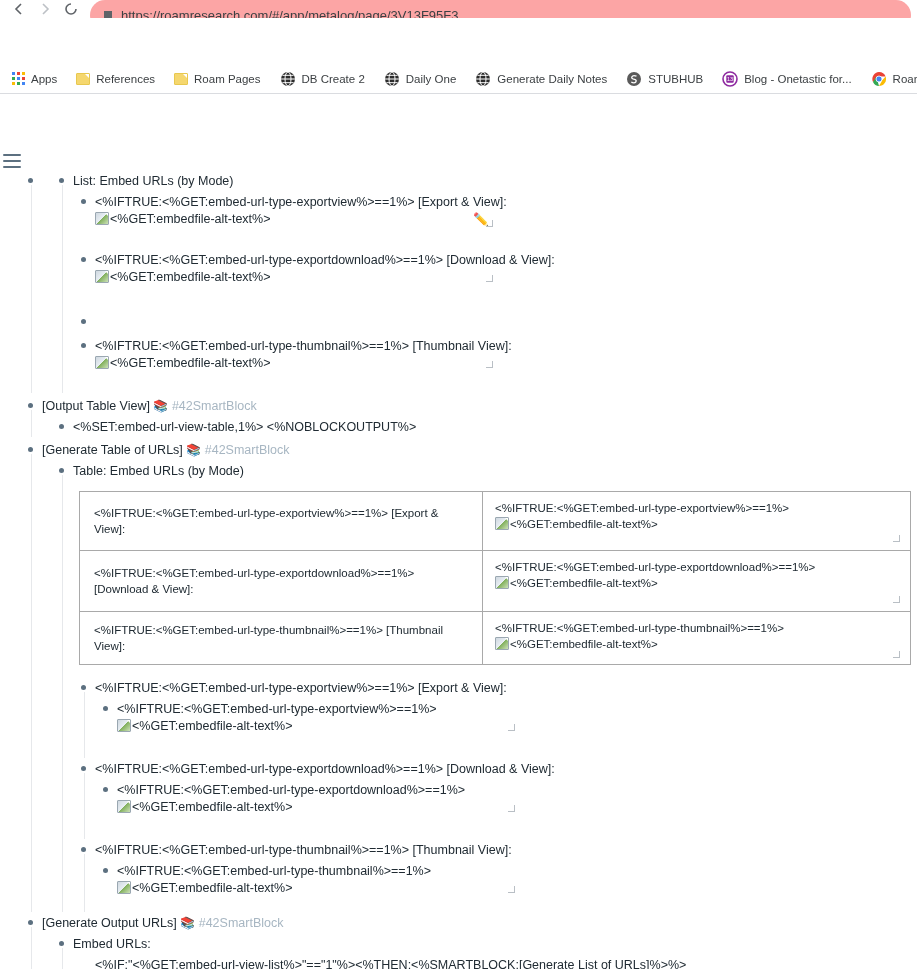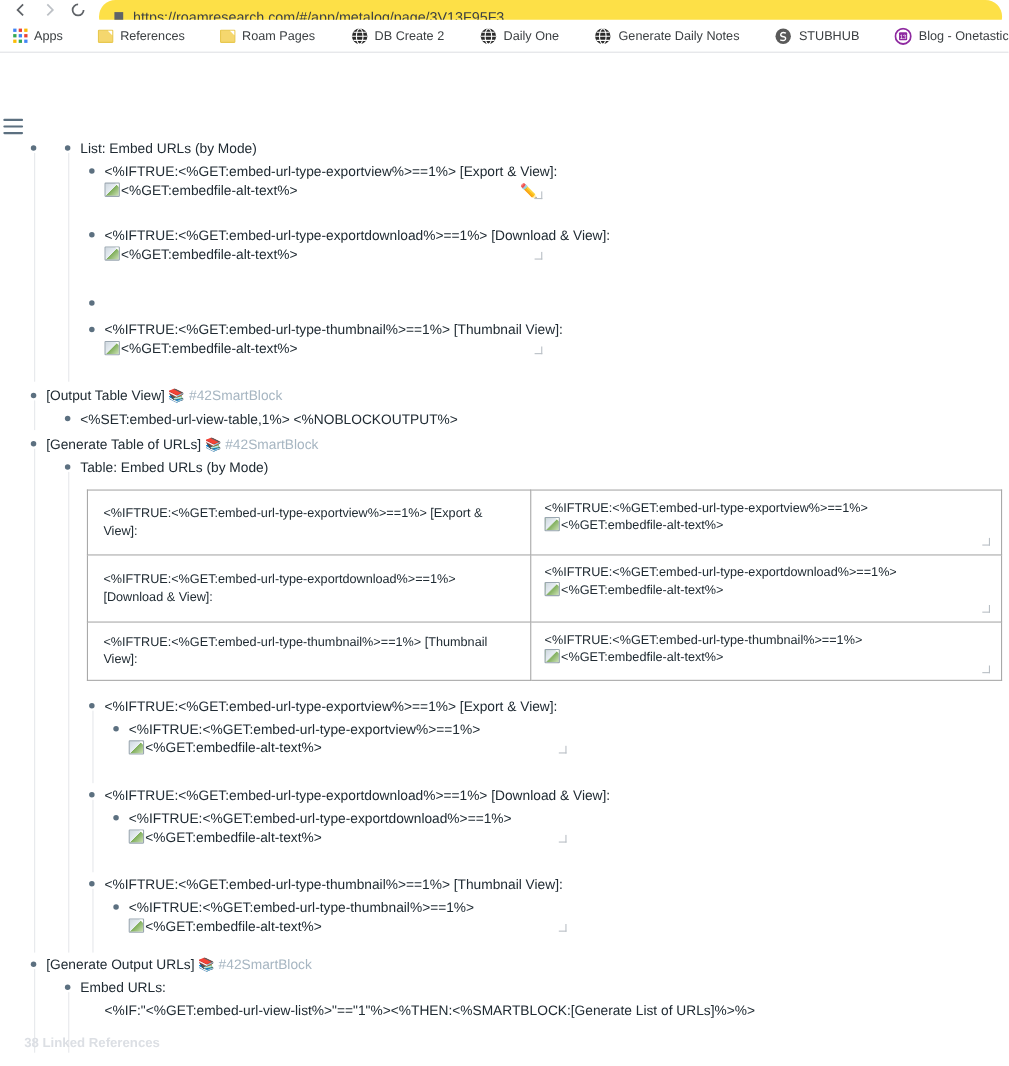--- a/index.html
+++ b/index.html
@@ -17,37 +17,38 @@
     padding: 0 6px; overflow: hidden; position: relative;
   }
   .nav-btn {
     width: 26px; height: 18px; display: flex;
     align-items: center; justify-content: center;
     color: #5f6368; flex: 0 0 auto;
   }
   .nav-btn svg { display: block; }
   .omnibox {
     flex: 1 1 auto; height: 30px; margin-left: 6px; margin-bottom: -12px;
-    background: #fde047; border-radius: 15px;
+    background: #fca5a5; border-radius: 15px;
     display: flex; align-items: center; padding: 2px 14px;
     overflow: hidden;
   }
   .lock-icon {
     width: 8px; height: 8px; background: #5f6368;
     margin-right: 9px; flex: 0 0 auto;
   }
   .omnibox-url {
     font-size: 13px; color: #3c4043; white-space: nowrap;
     font-family: "Liberation Sans", sans-serif;
   }
 
   .bookmarks-row {
     height: 30px; display: flex; align-items: center;
-    padding: 0 4px; gap: 16px; overflow: hidden;
+    padding: 0 4px; gap: 3px; overflow: hidden;
     border-bottom: 1px solid #dadce0;
+    margin-top: 46px;
   }
   .bm {
     display: flex; align-items: center; gap: 6px;
     padding: 3px 8px; border-radius: 4px;
     font-size: 11.5px; color: #3c4043; white-space: nowrap;
     flex: 0 0 auto;
   }
   .bm-label { font-size: 11.5px; color: #3c4043; }
 
   .ico { width: 16px; height: 16px; flex: 0 0 auto; display:block; }

